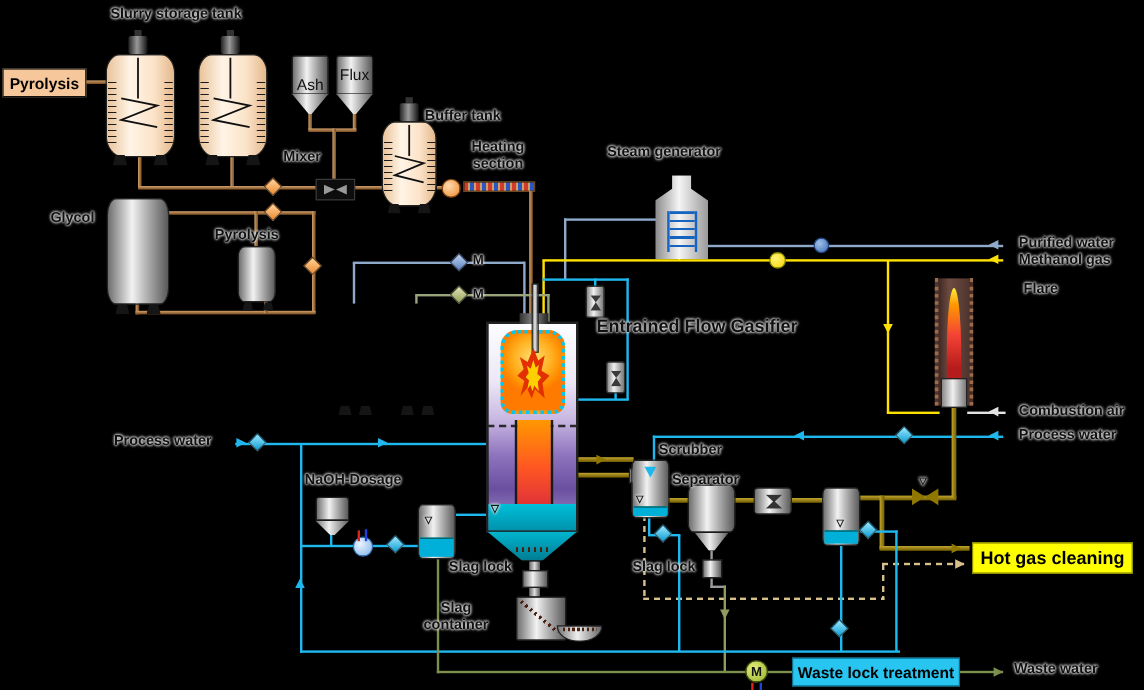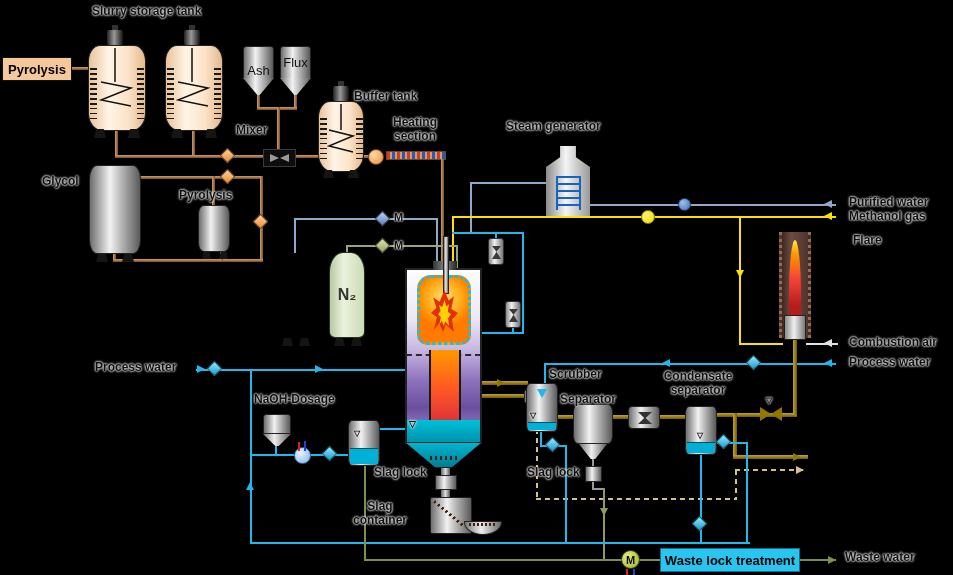--- a/index.html
+++ b/index.html
@@ -201,25 +201,20 @@
   <div class="a foot" style="left:219px;top:252px;width:9px;height:7px"></div>
 
   <div class="a dm" style="left:222px;top:150px;background:linear-gradient(135deg,#ffd3a0,#ef8c2e)"></div>
   <div class="a dm" style="left:222px;top:171px;background:linear-gradient(135deg,#ffd3a0,#ef8c2e)"></div>
   <div class="a dm" style="left:255px;top:216px;background:linear-gradient(135deg,#ffd3a0,#ef8c2e)"></div>
   <div class="a" style="left:368px;top:149px;width:16px;height:16px;border-radius:50%;border:1px solid #7a4110;
        background:radial-gradient(circle at 35% 35%,#ffd9ae,#ee8a2c)"></div>
 
   <div class="a foot" style="left:282px;top:338px;width:11px;height:8px"></div>
   <div class="a foot" style="left:299px;top:338px;width:11px;height:8px"></div>
-  <div class="a" style="left:329px;top:252px;width:36px;height:86px;border:1px solid #232;border-radius:14px 14px 6px 6px/20px 20px 6px 6px;
-       background:linear-gradient(90deg,#b9c9a4,#eaf2dd 40%,#ccdbb4);display:flex;align-items:center;justify-content:center;
-       font:bold 16px 'Liberation Sans',sans-serif;color:#333">
-       <span>N₂</span>
-    </div>
   <div class="a foot" style="left:334px;top:338px;width:11px;height:8px"></div>
   <div class="a foot" style="left:351px;top:338px;width:11px;height:8px"></div>
 
   <div class="a dm" style="left:377px;top:213px;background:linear-gradient(135deg,#bcd0f0,#5d84c2)"></div>
   <div class="a dm" style="left:377px;top:240px;background:linear-gradient(135deg,#dde3b8,#9aa35a)"></div>
 
   <div class="a" style="left:546px;top:146px;width:44px;height:70px;
        background:linear-gradient(90deg,#8a8a8a,#f5f5f5 45%,#9a9a9a);
        clip-path:polygon(32% 0,68% 0,68% 16%,100% 30%,100% 100%,0 100%,0 30%,32% 16%)"></div>
   <div class="a" style="left:556px;top:176px;width:25px;height:34px;border-left:2px solid #1565c0;border-right:2px solid #1565c0;
@@ -315,37 +310,41 @@
   </div>
 
   <div class="a" style="left:621px;top:550px;width:19px;height:19px;border-radius:50%;border:1px solid #3a4a10;
        background:radial-gradient(circle at 35% 35%,#e6ef7a,#93ad2a);display:flex;align-items:center;justify-content:center;
        font:bold 11px 'Liberation Sans',sans-serif;color:#111">
     <span>M</span>
     <div class="a" style="left:4px;top:18px;width:2px;height:8px;background:#e02020"></div>
     <div class="a" style="left:11px;top:18px;width:2px;height:9px;background:#2040e0"></div>
   </div>
 
+  <div class="a" style="left:810px;top:452px;width:134px;height:26px;background:#ffff00;border:1px solid #8a8a00;
+       display:flex;align-items:center;justify-content:center;font:bold 15px 'Liberation Sans',sans-serif;color:#000">
+       <span>Hot gas cleaning</span>
+    </div>
   <div class="a" style="left:660px;top:548px;width:140px;height:24px;background:#29c5f1;border:1px solid #0b718f;
        display:flex;align-items:center;justify-content:center;font:bold 13px 'Liberation Sans',sans-serif;color:#000">
        <span>Waste lock treatment</span>
     </div>
 
   <div class="g" style="left:92px;top:5px">Slurry storage tank</div>
   <div class="g" style="left:236px;top:124px">Mixer</div>
   <div class="g" style="left:354px;top:90px">Buffer tank</div>
   <div class="g gc" style="left:385px;top:116px;width:60px">Heating section</div>
   <div class="g" style="left:506px;top:120px">Steam generator</div>
   <div class="g" style="left:42px;top:175px">Glycol</div>
   <div class="g" style="left:179px;top:189px">Pyrolysis</div>
+  <div class="g" style="left:497px;top:264px;font-size:15px">Entrained Flow Gasifier</div>
   <div class="g" style="left:95px;top:361px">Process water</div>
   <div class="g" style="left:254px;top:393px">NaOH-Dosage</div>
   <div class="g" style="left:549px;top:368px">Scrubber</div>
   <div class="g" style="left:560px;top:393px">Separator</div>
-  <div class="g gc" style="left:652px;top:370px;width:92px">Condensate separator</div>
   <div class="g" style="left:374px;top:466px">Slag lock</div>
   <div class="g" style="left:527px;top:466px">Slag lock</div>
   <div class="g gc" style="left:346px;top:500px;width:68px">Slag container</div>
   <div class="g" style="left:853px;top:234px">Flare</div>
   <div class="g" style="left:849px;top:196px">Purified water</div>
   <div class="g" style="left:849px;top:210px">Methanol gas</div>
   <div class="g" style="left:849px;top:336px">Combustion air</div>
   <div class="g" style="left:849px;top:356px">Process water</div>
   <div class="g" style="left:845px;top:551px">Waste water</div>
   <div class="g" style="left:394px;top:211px;font-size:11px">M</div>

